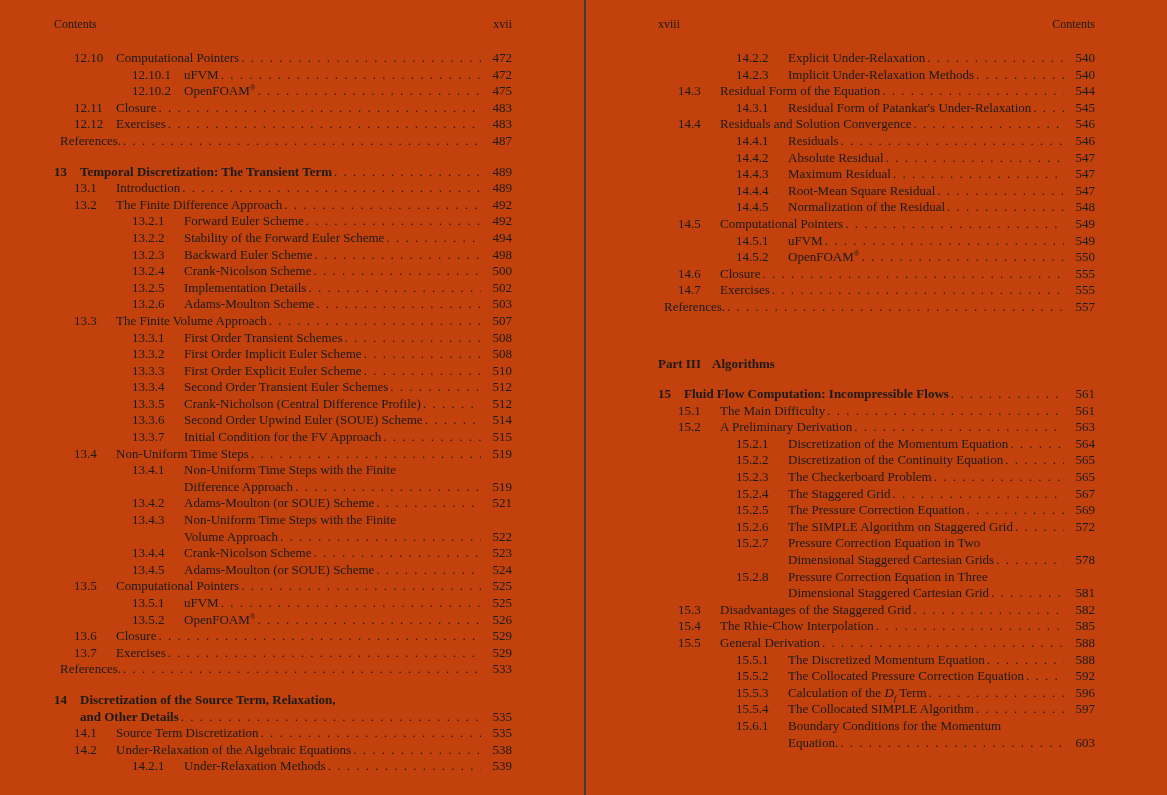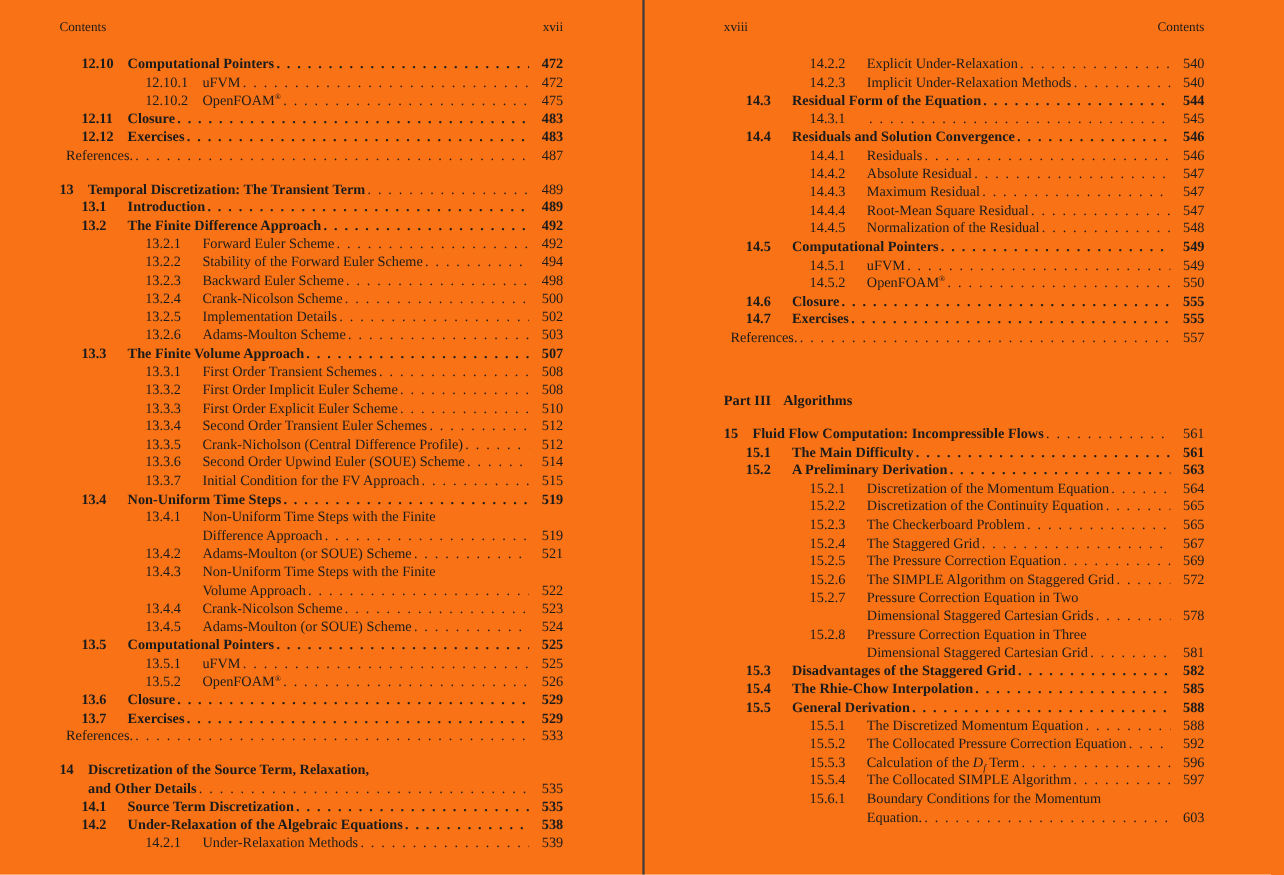--- a/index.html
+++ b/index.html
@@ -3,21 +3,21 @@
 <meta charset="utf-8">
 <title>Contents</title>
 <style>
   html,body{margin:0;padding:0;background:#ffffff;}
   body{
     width:1167px;height:795px;overflow:hidden;
     font-family:"Liberation Serif","DejaVu Serif",serif;
     color:#1b1b1b;
     -webkit-font-smoothing:antialiased;
   }
-  .spread{position:relative;width:1167px;height:795px;background:#f97316;}
+  .spread{position:relative;width:1167px;height:795px;background:#c2410c;}
   .page{position:absolute;top:0;height:795px;box-sizing:border-box;}
   .page-left{left:0;width:584px;padding:17px 72px 0 54px;}
   .page-right{left:586px;width:581px;padding:17px 72px 0 72px;}
   .divider{position:absolute;left:584px;top:0;width:2px;height:795px;background:#3d3d3d;}
 
   .running-head{display:flex;justify-content:space-between;font-size:12px;line-height:14px;margin-bottom:19px;}
 
   .toc{font-size:13px;line-height:16.6px;}
   .row{display:flex;align-items:baseline;}
   .num{flex:0 0 auto;white-space:nowrap;}
@@ -28,21 +28,21 @@
 
   .lvl-part{font-weight:700;}
   .lvl-part .num{width:54px;}
   .part-space{margin-top:40px;}
 
   .lvl-chapter{font-weight:700;font-family:Liberation Serif, serif;}
   .lvl-chapter .num{width:26px;}
   .lvl-chapter .leader,.lvl-chapter .page-num{font-weight:400;}
   .space-before{margin-top:14px;}
 
-  .lvl-section{padding-left:20px;font-weight:bold;}
+  .lvl-section{padding-left:20px;}
   .lvl-section .num{width:42px;}
 
   .lvl-subsection{padding-left:78px;}
   .lvl-subsection .num{width:52px;}
 
   .lvl-references{padding-left:6px;}
 
   .cont-chapter{font-weight:700;padding-left:26px;}
   .cont-chapter .leader,.cont-chapter .page-num{font-weight:400;}
   .cont-subsection{padding-left:130px;align-items:center;}
@@ -327,20 +327,21 @@
           <span class="page-num">540</span>
         </div>
         <div class="row lvl-section">
           <span class="num">14.3</span>
           <span class="title"><span>Residual Form of the Equation</span></span>
           <span class="leader"></span>
           <span class="page-num">544</span>
         </div>
         <div class="row lvl-subsection">
           <span class="num">14.3.1</span>
+          <span class="title"><span>Residual Form of Patankar's Under-Relaxation</span></span>
           <span class="leader"></span>
           <span class="page-num">545</span>
         </div>
         <div class="row lvl-section">
           <span class="num">14.4</span>
           <span class="title"><span>Residuals and Solution Convergence</span></span>
           <span class="leader"></span>
           <span class="page-num">546</span>
         </div>
         <div class="row lvl-subsection">

